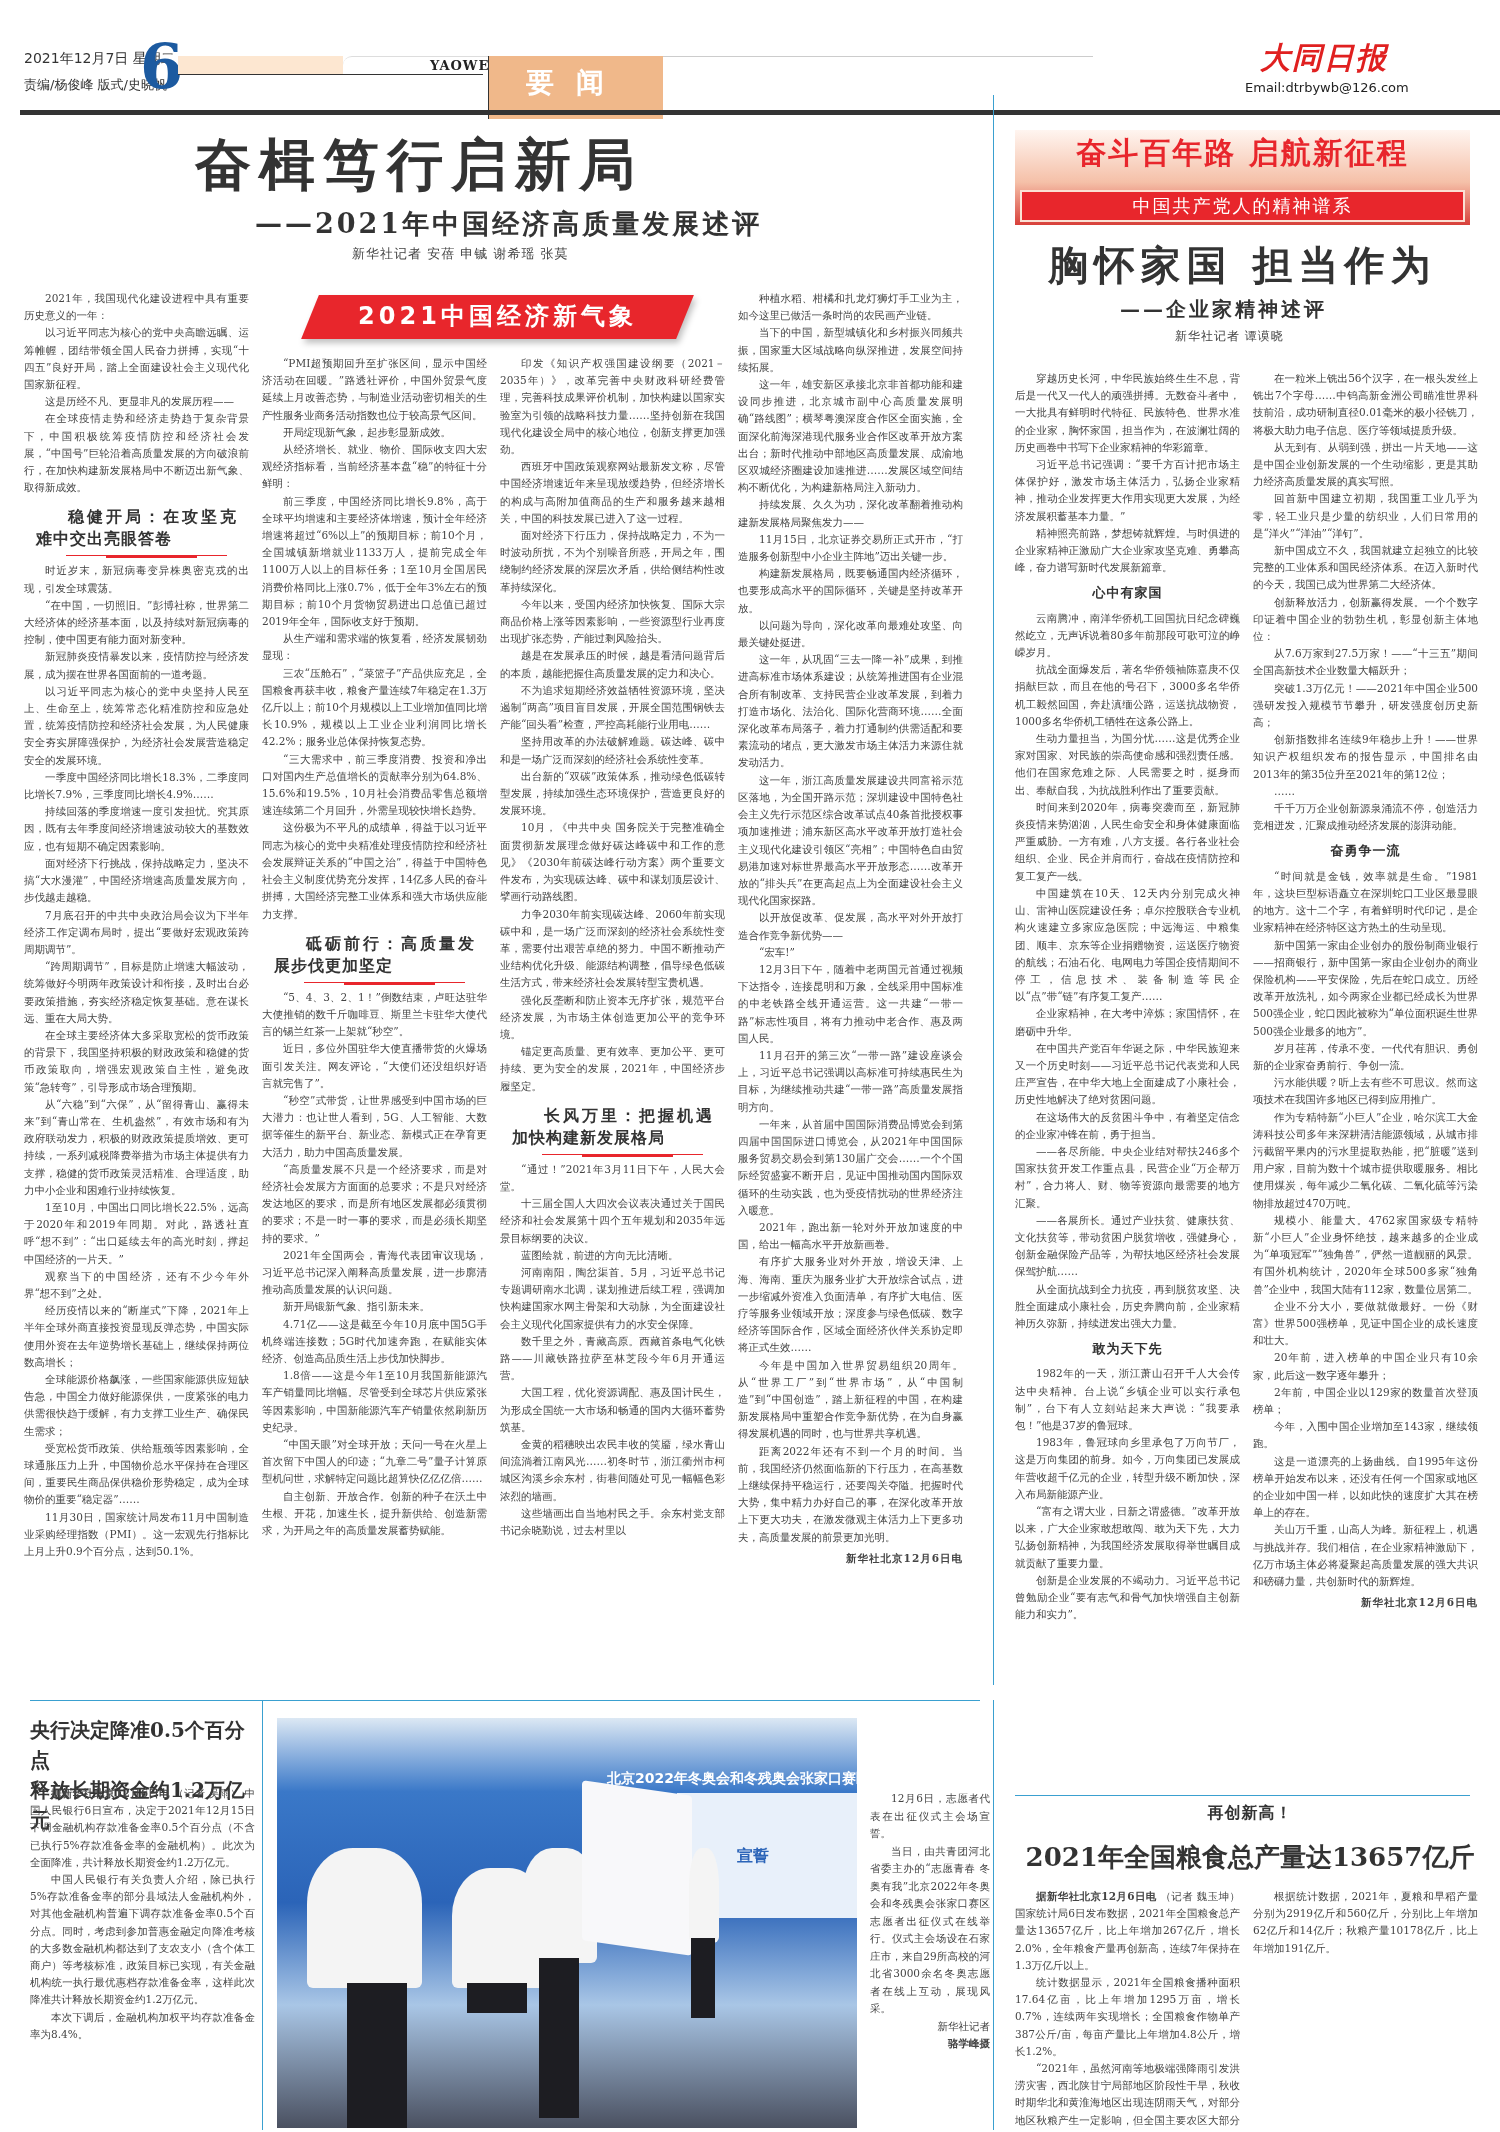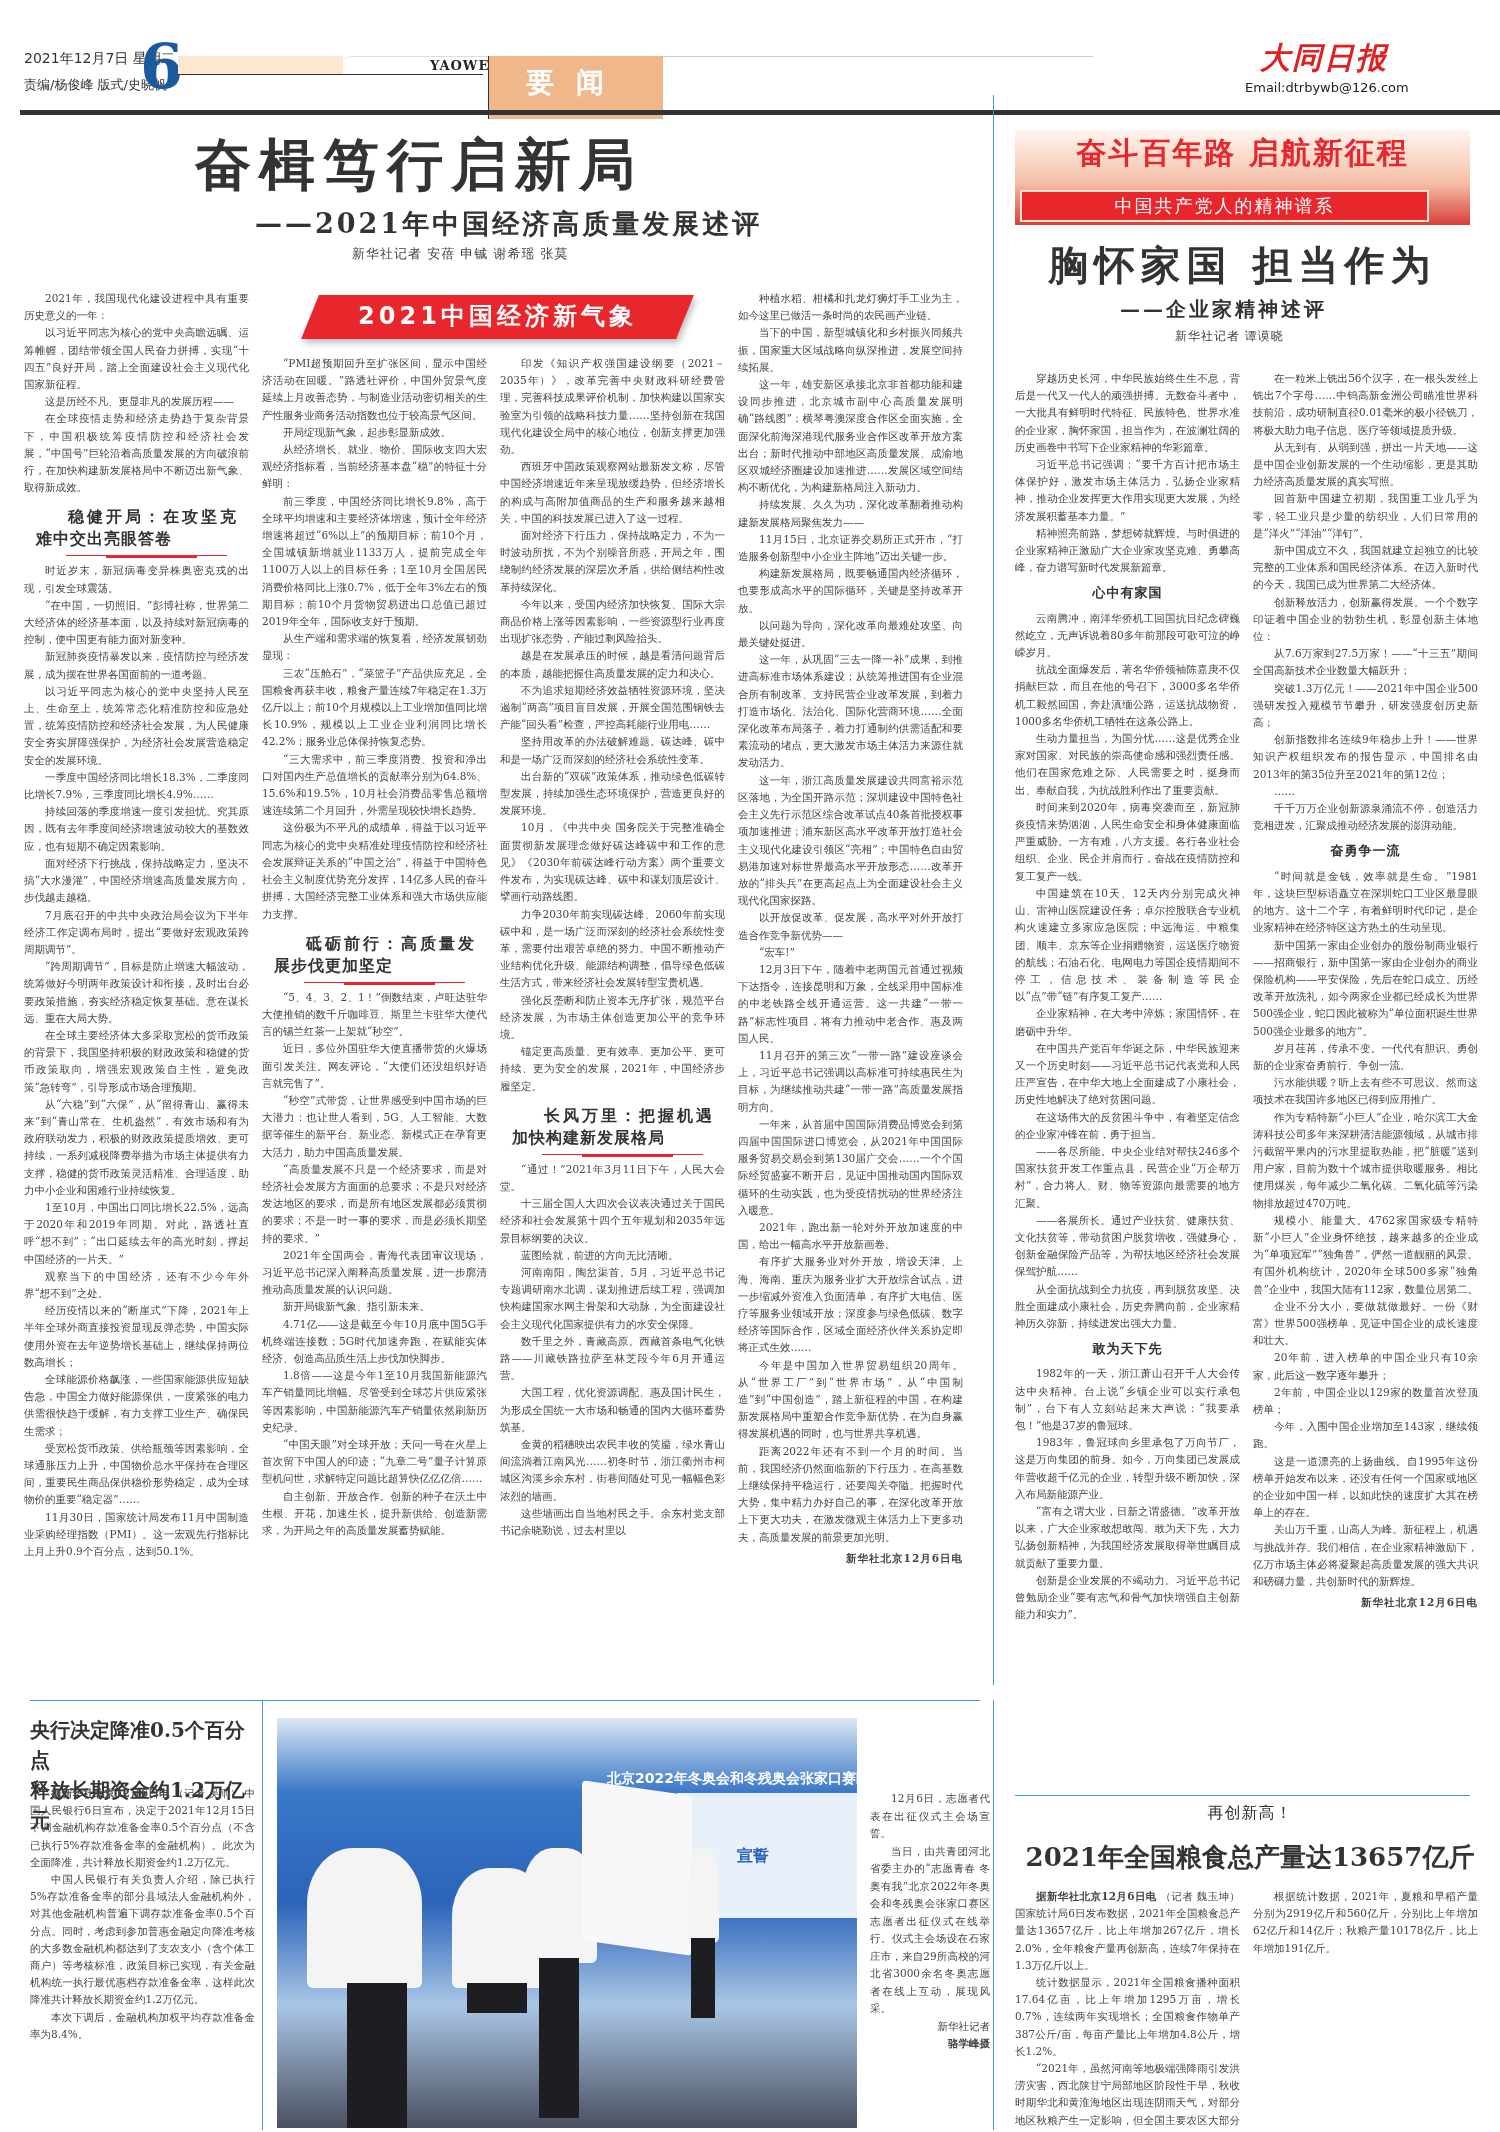--- a/index.html
+++ b/index.html
@@ -35,41 +35,41 @@
   .col h3 { font-family: "DejaVu Sans", sans-serif; font-size: 16px; line-height: 22px; font-weight: bold; color: #333; margin: 10px 12px 12px; text-indent: 2em; position: relative; letter-spacing: 1px; }
   .col h3::after { content: ""; position: absolute; left: 15%; right: 5%; bottom: -6px; border-top: 1px solid #e8262c; }
   .col h3::before { content: ""; position: absolute; left: 35%; width: 45%; bottom: -8px; height: 3px; background: #e8262c; }
   .col .dateline { text-align: right; font-weight: bold; letter-spacing: 1px; margin-top: 4px; }
 
   .vdivider { position: absolute; top: 95px; height: 1590px; border-left: 1.5px solid #3aa0d0; }
 
   
   .party-banner { position: absolute; left: 1015px; top: 130px; width: 455px; height: 95px; background: linear-gradient(#fff5f0, #f5c0a8 55%, #d8403a); }
   .party-banner-title { position: absolute; left: 1015px; top: 133px; width: 455px; text-align: center; font-size: 30px; font-weight: bold; color: #e8262c; letter-spacing: 2px; font-family: "DejaVu Sans", sans-serif; }
-  .party-banner-sub { position: absolute; left: 1020px; top: 190px; width: 409px; height: 32px; background: #e8262c; border: 2px solid #fbe0d4; color: #fff; text-align: center; font-size: 18px; line-height: 28px; letter-spacing: 2px; font-family: "DejaVu Sans", sans-serif; }
+  .party-banner-sub { position: absolute; left: 1020px; top: 190px; width: 445px; height: 32px; background: #e8262c; border: 2px solid #fbe0d4; color: #fff; text-align: center; font-size: 18px; line-height: 28px; letter-spacing: 2px; font-family: "DejaVu Sans", sans-serif; }
   .r-title { position: absolute; left: 1020px; top: 238px; width: 445px; text-align: center; font-size: 40px; font-weight: bold; color: #333; letter-spacing: 6px; font-family: "DejaVu Sans", sans-serif; }
   .r-subtitle { position: absolute; left: 1120px; top: 296px; font-size: 20px; font-weight: bold; letter-spacing: 3px; color: #333; }
   .r-byline { position: absolute; left: 1175px; top: 328px; font-size: 12px; color: #444; letter-spacing: 1px; }
   .col h4 { font-family: "DejaVu Sans", sans-serif; font-size: 13px; font-weight: bold; text-align: center; margin: 8px 0; color: #333; letter-spacing: 1px; }
 
   
   .hrule-blue { position: absolute; border-top: 1.5px solid #3aa0d0; }
   .pboc-title { position: absolute; left: 30px; top: 1715px; width: 230px; font-size: 20px; line-height: 30px; font-weight: bold; color: #333; }
   .photo { position: absolute; left: 277px; top: 1718px; width: 580px; height: 410px; background: linear-gradient(180deg,#dce8f4 0%, #3a78c8 18%, #2b64b8 45%, #a9c6e6 70%, #4a5060 100%); overflow: hidden; }
   .photo-banner-text { position: absolute; left: 330px; top: 52px; color: #fff; font-size: 14px; font-weight: bold; font-family: "DejaVu Sans", sans-serif; white-space: nowrap; }
   .photo-figure { position: absolute; background: #f4f4f4; border-radius: 40% 40% 6px 6px; }
   .photo-legs { position: absolute; background: #1d1d22; }
   .photo-flag { position: absolute; left: 305px; top: 70px; width: 110px; height: 160px; background: #f8f8fa; transform: skewY(8deg); border-radius: 4px; }
   .photo-screen { position: absolute; left: 400px; top: 75px; width: 180px; height: 125px; background: #e8f0fa; }
   .photo-screen-text { position: absolute; left: 460px; top: 128px; font-size: 16px; font-weight: bold; color: #2b64b8; font-family: "DejaVu Sans", sans-serif; }
   .caption { position: absolute; left: 870px; top: 1790px; width: 120px; font-size: 10.5px; line-height: 17.5px; color: #444; text-align: justify; }
   .caption p { text-indent: 2em; }
   .caption .credit { text-align: right; text-indent: 0; }
 
-  .grain-kicker { position: absolute; left: 1015px; top: 1795px; width: 470px; text-align: center; font-size: 16px; font-weight: normal; color: #333; font-family: "DejaVu Sans", sans-serif; letter-spacing: 1px; }
+  .grain-kicker { position: absolute; left: 1015px; top: 1795px; width: 470px; text-align: center; font-size: 16px; font-weight: bold; color: #333; font-family: "DejaVu Sans", sans-serif; letter-spacing: 1px; }
   .grain-title { position: absolute; left: 1015px; top: 1825px; width: 470px; text-align: center; font-size: 26px; font-weight: bold; color: #333; }
 </style>
 </head>
 <body>
 
 <div class="masthead">
   <div class="mh-date">2021年12月7日  星期二</div>
   <div class="mh-editors">责编/杨俊峰   版式/史晓帆</div>
   <div class="mh-pagenum">6</div>
   <div class="mh-band"></div>

